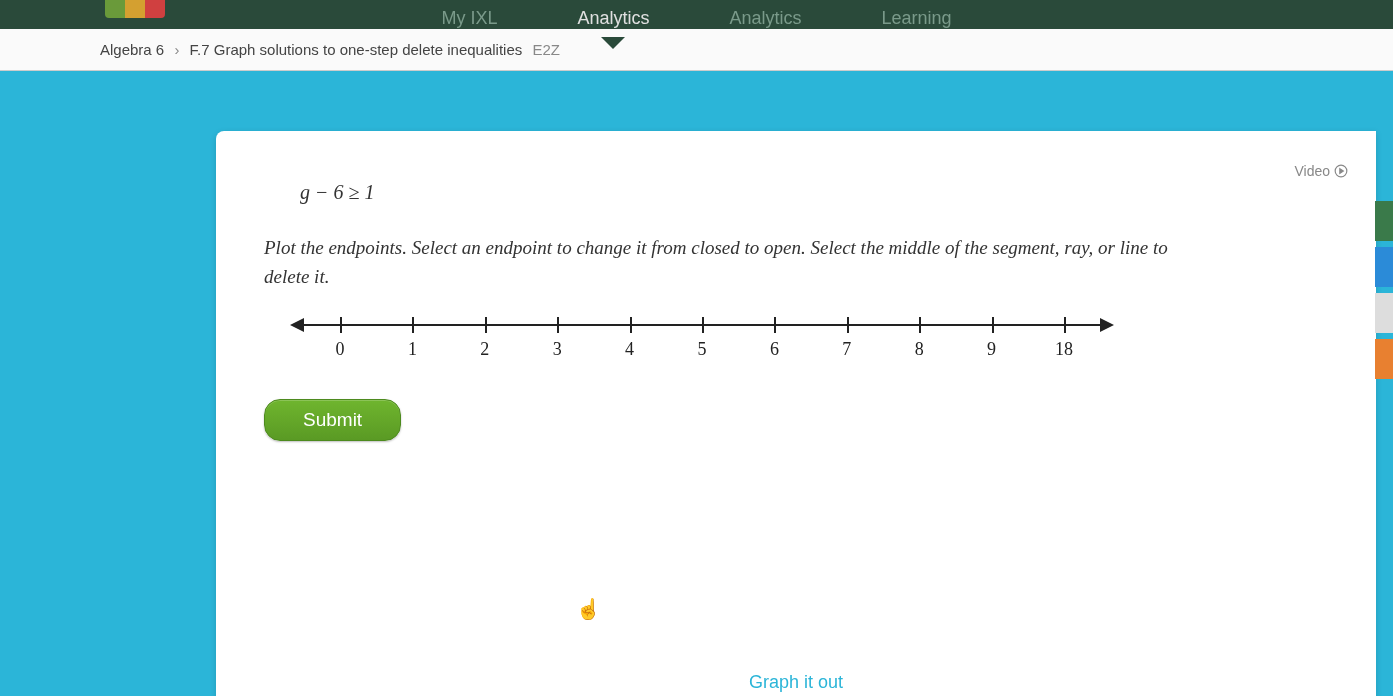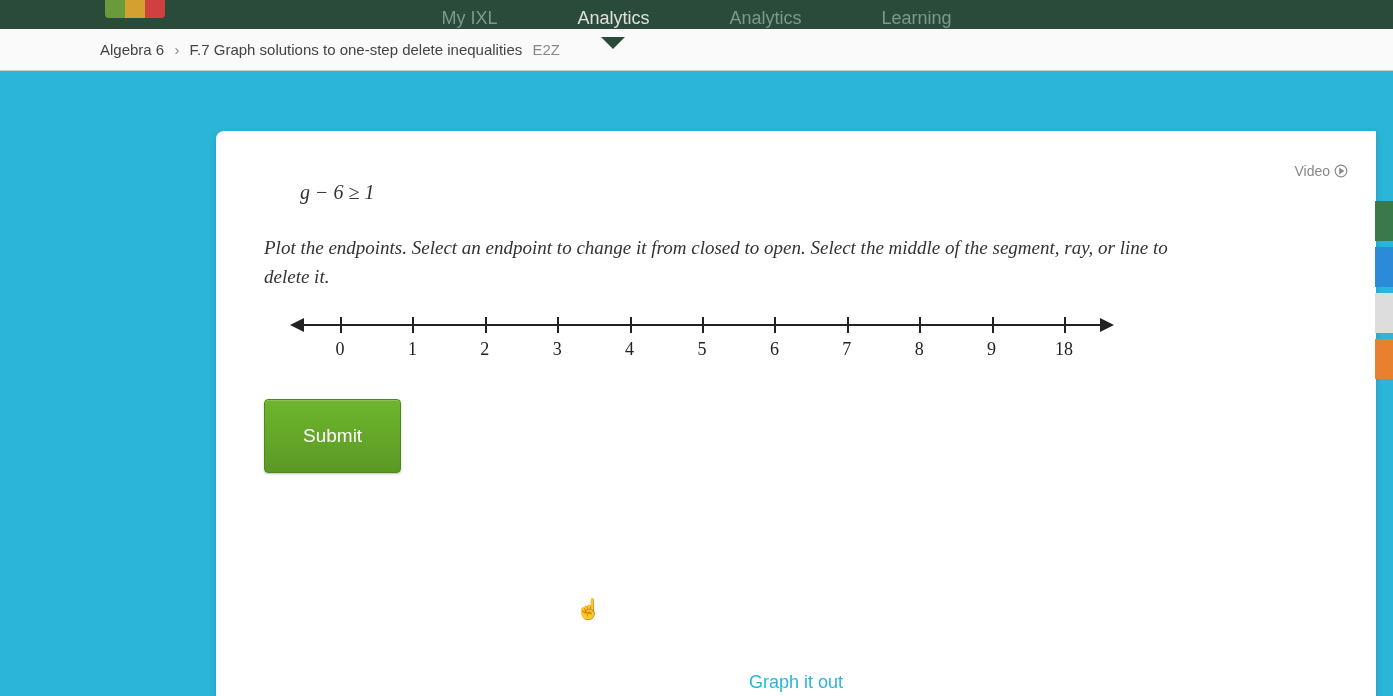--- a/index.html
+++ b/index.html
@@ -154,22 +154,22 @@
       top: 30px;
       font-size: 18px;
       color: #222;
       transform: translateX(-50%);
       font-family: Georgia, serif;
     }
     .submit-btn {
       background: linear-gradient(#6fb52e, #5a9a24);
       color: #fff;
       border: 1px solid #4d8a1e;
-      border-radius: 4px;
-      padding: 25px 38px;
+      border-radius: 16px;
+      padding: 9px 38px;
       font-size: 19px;
       cursor: pointer;
       box-shadow: 0 1px 2px rgba(0,0,0,0.25), inset 0 1px 0 rgba(255,255,255,0.2);
     }
     .cursor-hand {
       position: absolute;
       top: 466px;
       left: 360px;
       font-size: 20px;
       pointer-events: none;

